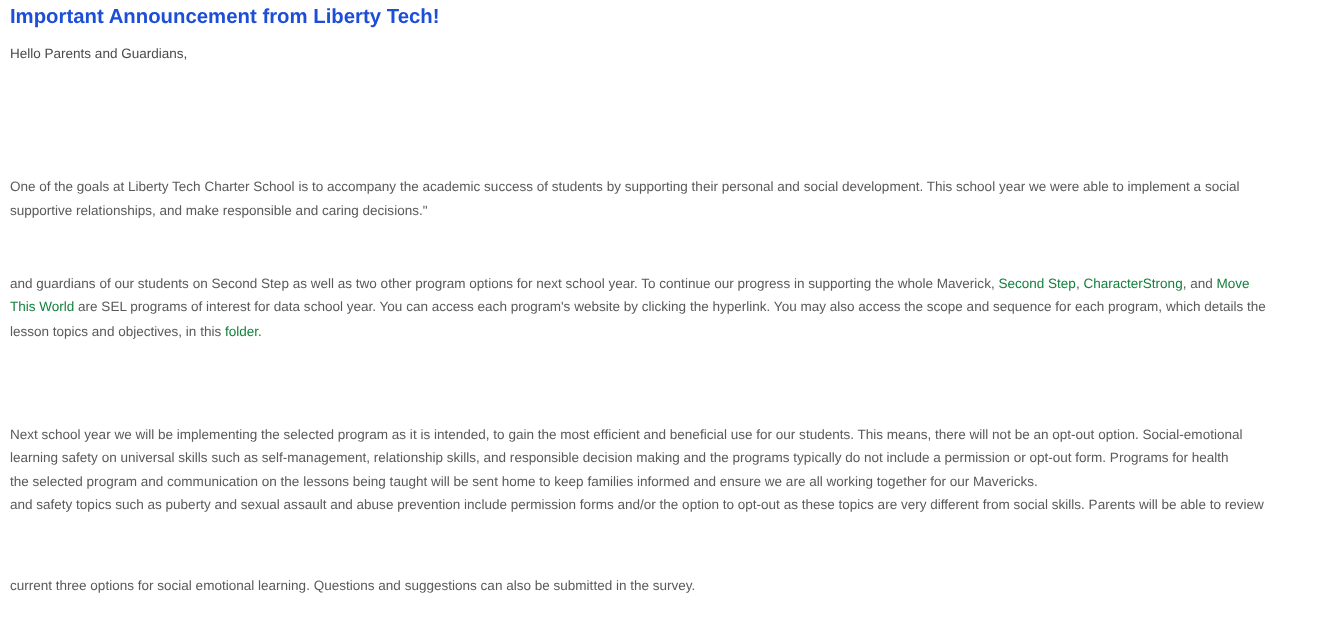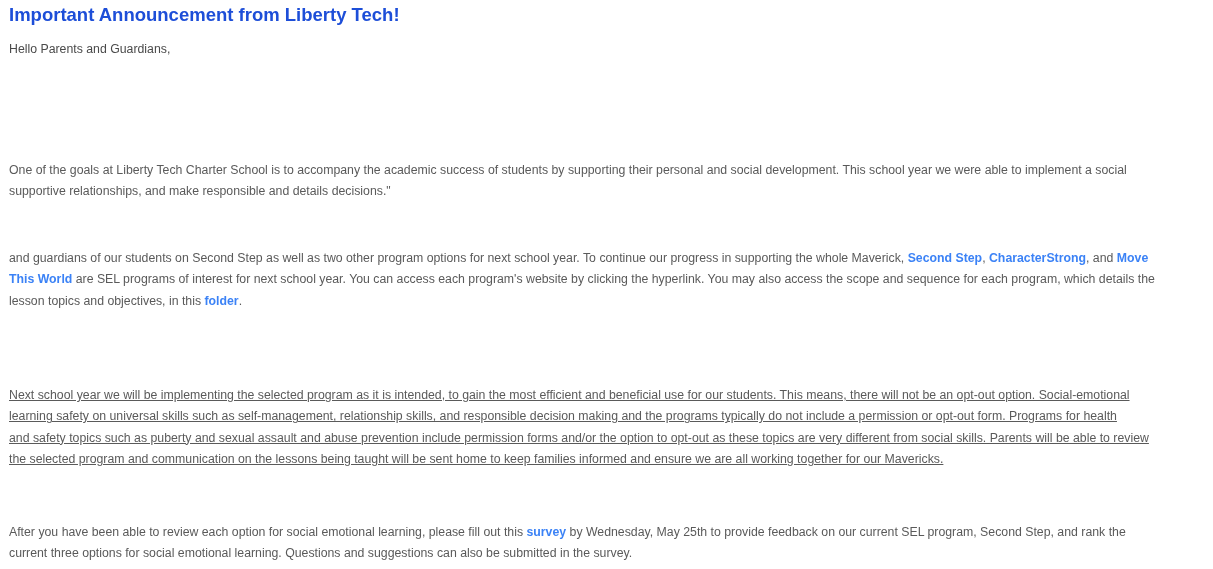--- a/index.html
+++ b/index.html
@@ -49,52 +49,51 @@
       font-size: 12.3px;
       line-height: 21.4px;
       color: #5a5a5a;
     }
     .line {
       display: block;
       white-space: nowrap;
     }
     #p1 { top: 112px; margin-top: 48px; }
     #p2 { top: 248px; }
-    #p3 { top: 385px; text-decoration: underline; }
+    #p3 { top: 385px; }
     #p4 { top: 522px; }
     a.link {
-      color: #3b82f6;
-      font-weight: bold;
+      color: #15803d;
+      font-weight: normal;
       text-decoration: none;
       cursor: pointer;
     }
   </style>
 </head>
 <body>
 
 <div class="page">
   <h1>Important Announcement from Liberty Tech!</h1>
 
   <p class="greeting">Hello Parents and Guardians,</p>
 
   <p class="para" id="p1">
     <span class="line">One of the goals at Liberty Tech Charter School is to accompany the academic success of students by supporting their personal and social development. This school year we were able to implement a social</span>
-    <span class="line">supportive relationships, and make responsible and details decisions."</span>
+    <span class="line">supportive relationships, and make responsible and caring decisions."</span>
   </p>
 
   <p class="para" id="p2">
     <span class="line"><span>and guardians of our students on Second Step as well as two other program options for next school year. To continue our progress in supporting the whole Maverick, </span><a class="link">Second Step</a><span>, </span><a class="link">CharacterStrong</a><span>, and </span><a class="link">Move</a></span>
-    <span class="line"><a class="link">This World</a><span> are SEL programs of interest for next school year. You can access each program's website by clicking the hyperlink. You may also access the scope and sequence for each program, which details the</span></span>
+    <span class="line"><a class="link">This World</a><span> are SEL programs of interest for data school year. You can access each program's website by clicking the hyperlink. You may also access the scope and sequence for each program, which details the</span></span>
     <span class="line"><span>lesson topics and objectives, in this </span><a class="link">folder</a><span>.</span></span>
   </p>
 
   <p class="para" id="p3">
     <span class="line">Next school year we will be implementing the selected program as it is intended, to gain the most efficient and beneficial use for our students. This means, there will not be an opt-out option. Social-emotional</span>
     <span class="line">learning safety on universal skills such as self-management, relationship skills, and responsible decision making and the programs typically do not include a permission or opt-out form. Programs for health</span>
+    <span class="line">the selected program and communication on the lessons being taught will be sent home to keep families informed and ensure we are all working together for our Mavericks.</span>
     <span class="line">and safety topics such as puberty and sexual assault and abuse prevention include permission forms and/or the option to opt-out as these topics are very different from social skills. Parents will be able to review</span>
-    <span class="line">the selected program and communication on the lessons being taught will be sent home to keep families informed and ensure we are all working together for our Mavericks.</span>
   </p>
 
   <p class="para" id="p4">
-    <span class="line"><span>After you have been able to review each option for social emotional learning, please fill out this </span><a class="link">survey</a><span> by Wednesday, May 25th to provide feedback on our current SEL program, Second Step, and rank the</span></span>
     <span class="line">current three options for social emotional learning. Questions and suggestions can also be submitted in the survey.</span>
   </p>
 </div>
 
 </body></html>

